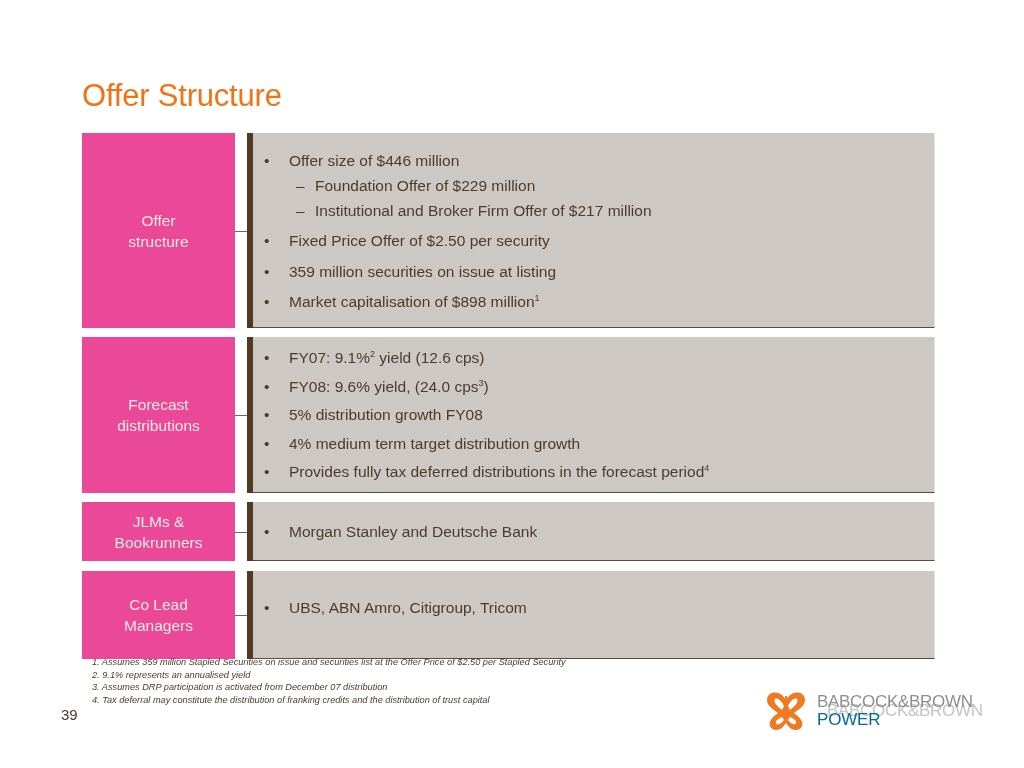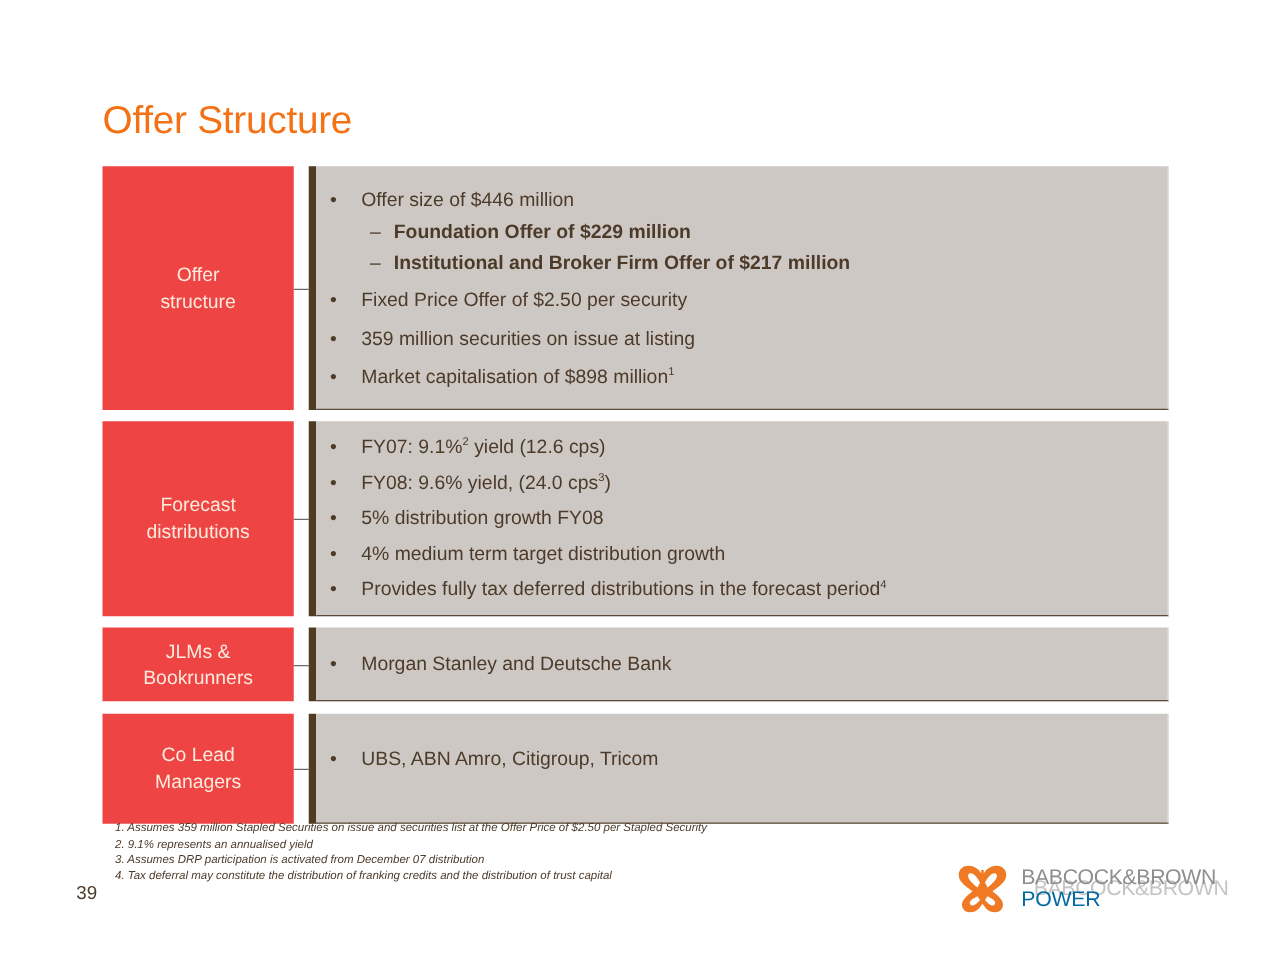--- a/index.html
+++ b/index.html
@@ -7,42 +7,42 @@
     width: 1024px; height: 768px; background: #ffffff; position: relative; overflow: hidden;
     font-family: "Liberation Sans", sans-serif;
   }
   .title {
     position: absolute; left: 82px; top: 78px; font-size: 31px; color: #F47216;
     font-family: "Liberation Sans", sans-serif; letter-spacing: -0.2px;
   }
   .row { position: absolute; left: 82px; width: 853px; }
   .label-box {
     position: absolute; left: 0; top: 0; width: 153px; height: 100%;
-    background: #ef4444; color: #FCEBDD; display: flex; align-items: center; justify-content: center;
+    background: #ec4899; color: #FCEBDD; display: flex; align-items: center; justify-content: center;
     text-align: center; font-size: 15.5px; line-height: 21px; white-space: pre-line;
   }
   .connector {
     position: absolute; left: 153px; width: 12px; height: 1px; background: #6b6b6b; top: 50%;
   }
   .spine {
     position: absolute; left: 165px; top: 0; width: 6px; height: 100%; background: #4F3A22;
   }
   .panel {
     position: absolute; left: 171px; top: 0; right: 0; height: 100%;
     background: #CDC8C4; box-sizing: border-box;
     border-bottom: 1.5px solid #5b4a3a; border-right: 1px solid #e6e2df;
   }
   .bullets { list-style: none; margin: 0; padding: 0; position: absolute; left: 0; right: 0; }
   .bullets li {
     position: relative; color: #4d3b2a; font-size: 15.5px; line-height: 18px;
   }
   .b-dot { position: absolute; left: 11px; top: 0; }
   .b-text { position: absolute; left: 36px; white-space: nowrap; text-align: center; }
   .sub .b-dot { left: 43px; }
-  .sub .b-text { left: 62px; font-weight: bold; }
+  .sub .b-text { left: 62px; }
   sup { font-size: 9px; line-height: 0; vertical-align: 6px; }
   .footnotes {
     position: absolute; left: 92px; top: 656px; font-size: 9.2px; line-height: 12.5px;
     font-style: italic; color: #4d3b2a;
   }
   .footnotes div { white-space: nowrap; }
   .page-num { position: absolute; left: 61px; top: 706px; font-size: 15px; color: #4d3b2a; }
   .logo { position: absolute; left: 763px; top: 690px; width: 230px; height: 44px; }
   .logo-mark { position: absolute; left: 0; top: 0; width: 46px; height: 42px; }
   .logo-text1 {

